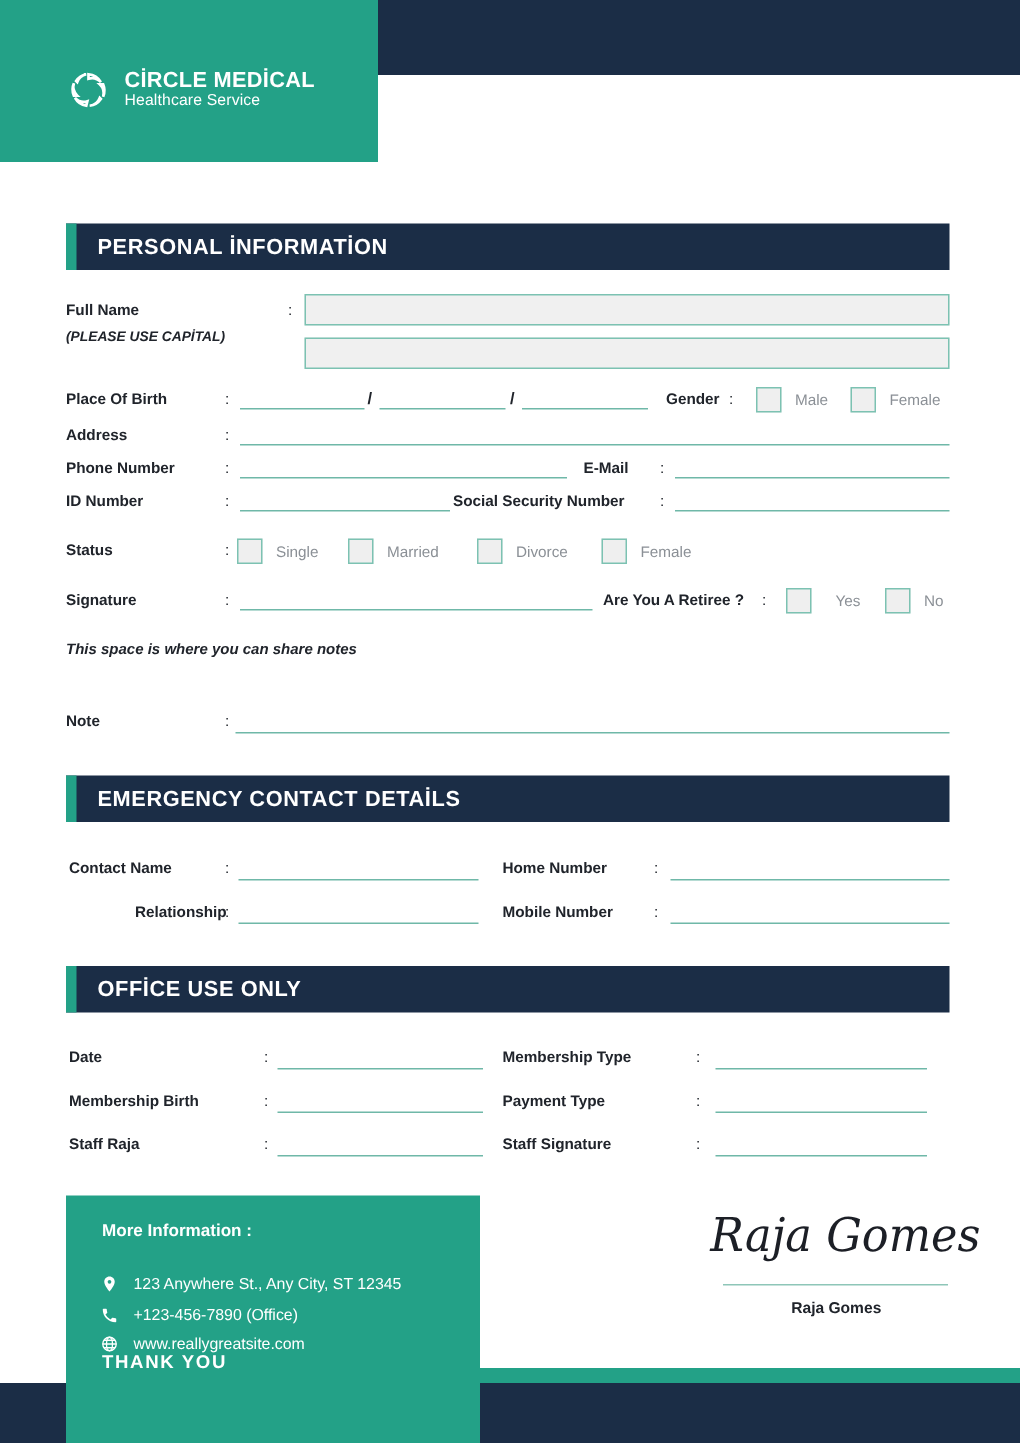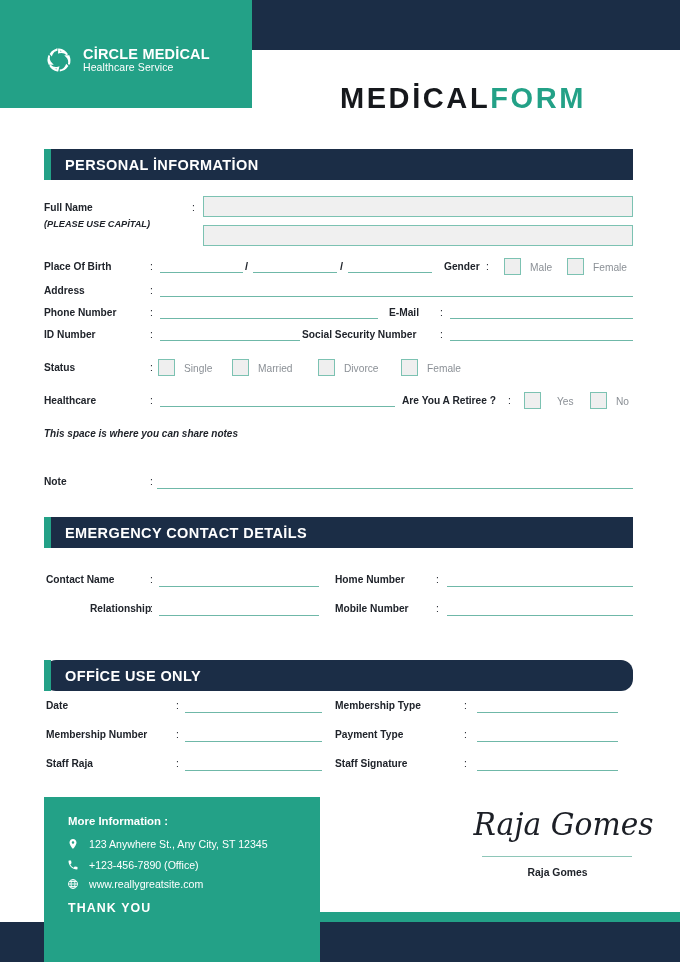--- a/index.html
+++ b/index.html
@@ -188,20 +188,21 @@
   }
   .contact-row {
     position: absolute;
     left: 66px;
     display: flex;
     align-items: center;
     gap: 10px;
     color: #ffffff;
     font-size: 10.6px;
     white-space: nowrap;
+    margin-top: 12px;
   }
   .contact-row .ic {
     width: 13px; height: 13px;
     flex: none;
     display: flex;
     align-items: center;
     justify-content: center;
   }
   .thank-you {
     position: absolute;
@@ -261,23 +262,20 @@
           <path d="M9 12 A14 14 0 0 1 18 6 A11 11 0 0 0 10 13 Z"></path>
         </g>
       </svg>
     </span>
     <span class="logo-text">
       <span class="logo-title">CİRCLE MEDİCAL</span>
       <span class="logo-sub">Healthcare Service</span>
     </span>
   </div>
 
-  <div class="form-title">
-    <span class="title-dark">MEDİCAL</span><span class="title-teal">FORM</span>
-  </div>
 </div>
 
 <div class="section-bar" style="top:149px;">
   <span>PERSONAL İNFORMATİON</span>
 </div>
 
 <div class="lbl" style="left:44px; top:202px;">Full Name</div>
 <div class="subnote" style="left:44px; top:219px;">(PLEASE USE CAPİTAL)</div>
 <div class="colon" style="left:192px; top:202px;">:</div>
 <div class="boxfield" style="left:203px; top:196px; width:430px; height:21px;"></div>
@@ -320,21 +318,21 @@
 <div class="colon" style="left:150px; top:362px;">:</div>
 <div class="cbox" style="left:158px; top:359px;"></div>
 <div class="cbox-lbl" style="left:184px; top:363px;">Single</div>
 <div class="cbox" style="left:232px; top:359px;"></div>
 <div class="cbox-lbl" style="left:258px; top:363px;">Married</div>
 <div class="cbox" style="left:318px; top:359px;"></div>
 <div class="cbox-lbl" style="left:344px; top:363px;">Divorce</div>
 <div class="cbox" style="left:401px; top:359px;"></div>
 <div class="cbox-lbl" style="left:427px; top:363px;">Female</div>
 
-<div class="lbl" style="left:44px; top:395px;">Healthcare</div>
+<div class="lbl" style="left:44px; top:395px;">Signature</div>
 <div class="colon" style="left:150px; top:395px;">:</div>
 <div class="line" style="left:160px; top:406px; width:235px;"></div>
 <div class="lbl" style="left:402px; top:395px;">Are You A Retiree ?</div>
 <div class="colon" style="left:508px; top:395px;">:</div>
 <div class="cbox" style="left:524px; top:392px;"></div>
 <div class="cbox-lbl" style="left:557px; top:396px;">Yes</div>
 <div class="cbox" style="left:590px; top:392px;"></div>
 <div class="cbox-lbl" style="left:616px; top:396px;">No</div>
 
 <div class="note-italic" style="left:44px; top:428px;">This space is where you can share notes</div>
@@ -353,32 +351,32 @@
 <div class="colon" style="left:436px; top:574px;">:</div>
 <div class="line" style="left:447px; top:586px; width:186px;"></div>
 
 <div class="lbl" style="left:46px; top:603px;padding-left:44px;">Relationship</div>
 <div class="colon" style="left:150px; top:603px;">:</div>
 <div class="line" style="left:159px; top:615px; width:160px;"></div>
 <div class="lbl" style="left:335px; top:603px;">Mobile Number</div>
 <div class="colon" style="left:436px; top:603px;">:</div>
 <div class="line" style="left:447px; top:615px; width:186px;"></div>
 
-<div class="section-bar" style="top:660px;border-radius:12px;">
+<div class="section-bar" style="top:644px;">
   <span>OFFİCE USE ONLY</span>
 </div>
 
 <div class="lbl" style="left:46px; top:700px;">Date</div>
 <div class="colon" style="left:176px; top:700px;">:</div>
 <div class="line" style="left:185px; top:712px; width:137px;"></div>
 <div class="lbl" style="left:335px; top:700px;">Membership Type</div>
 <div class="colon" style="left:464px; top:700px;">:</div>
 <div class="line" style="left:477px; top:712px; width:141px;"></div>
 
-<div class="lbl" style="left:46px; top:729px;">Membership Number</div>
+<div class="lbl" style="left:46px; top:729px;">Membership Birth</div>
 <div class="colon" style="left:176px; top:729px;">:</div>
 <div class="line" style="left:185px; top:741px; width:137px;"></div>
 <div class="lbl" style="left:335px; top:729px;">Payment Type</div>
 <div class="colon" style="left:464px; top:729px;">:</div>
 <div class="line" style="left:477px; top:741px; width:141px;"></div>
 
 <div class="lbl" style="left:46px; top:758px;">Staff Raja</div>
 <div class="colon" style="left:176px; top:758px;">:</div>
 <div class="line" style="left:185px; top:770px; width:137px;"></div>
 <div class="lbl" style="left:335px; top:758px;">Staff Signature</div>

